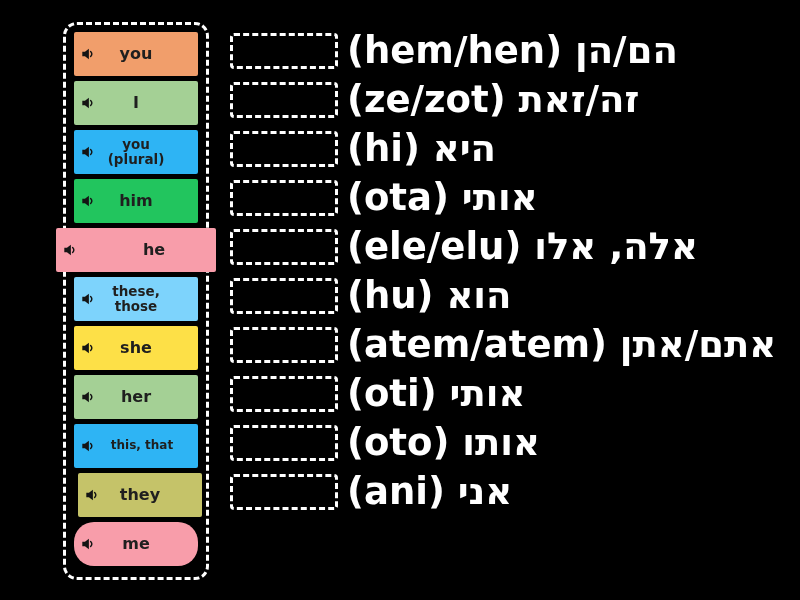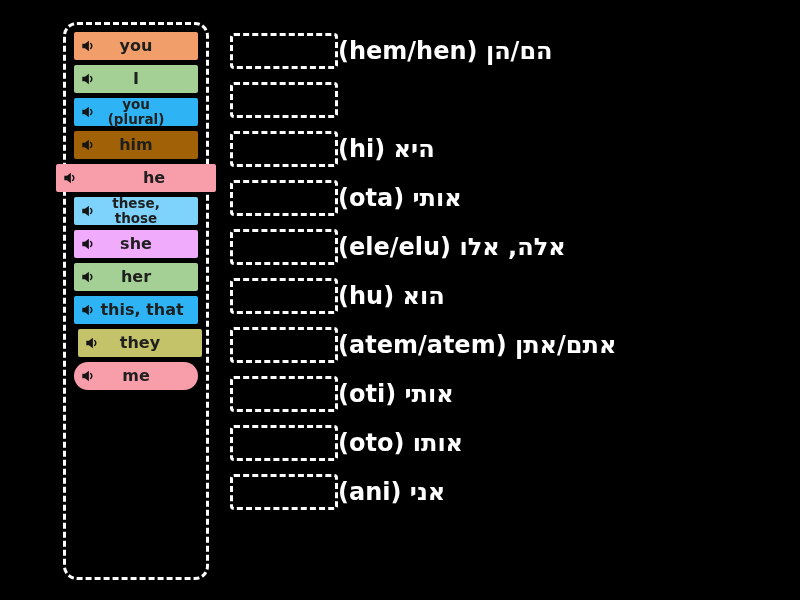--- a/index.html
+++ b/index.html
@@ -19,21 +19,21 @@
     border: 3px dashed #fff;
     border-radius: 14px;
     padding-top: 7px;
     display: flex;
     flex-direction: column;
     align-items: center;
     gap: 5px;
     box-sizing: content-box;
   }
   .tile {
-    width: 124px; height: 28px;
+    width: 124px; height: 44px;
     flex: none;
     border-radius: 2px;
     position: relative;
     display: flex;
     align-items: center;
     cursor: grab;
   }
   .tile .spk {
     position: absolute;
     left: 7px; top: 50%;
@@ -46,21 +46,21 @@
     text-align: center;
     font-size: 16px;
     font-weight: 600;
     color: #1f1f1f;
     line-height: 1.12;
     white-space: pre-line;
     padding: 0 4px;
     box-sizing: border-box;
   }
   .tile.fs-sm .tile-label { font-size: 13.5px; }
-  .tile.fs-md .tile-label { font-size: 16px; padding-left: 16px; }
+  .tile.fs-md .tile-label { font-size: 12px; padding-left: 16px; }
 
   
   .match-list {
     position: absolute;
     left: 230px; top: 33px;
     display: flex;
     flex-direction: column;
   }
   .match-row {
     height: 36px;
@@ -69,22 +69,23 @@
     align-items: center;
   }
   .drop-slot {
     width: 102px; height: 30px;
     flex: none;
     border: 3px dashed #fff;
     border-radius: 4px;
     background: transparent;
   }
   .answer-text {
+    margin-left: 9px;
     color: #fff;
-    font-size: 24px;
+    font-size: 37px;
     font-weight: 700;
     direction: rtl;
     white-space: nowrap;
     line-height: 1.1;
   }
 </style>
 </head>
 <body>
 
 <div class="word-bank">
@@ -113,21 +114,21 @@
     <span class="spk">
         <svg viewBox="0 0 16 16" width="14" height="14">
           <path d="M1.5 5.5h3L9 2v12L4.5 10.5h-3z" fill="#141414"></path>
           <path d="M11 5.2a4 4 0 0 1 0 5.6" stroke="#141414" stroke-width="1.6" fill="none" stroke-linecap="round"></path>
         </svg>
       </span>
     <span class="tile-label">you
 (plural)</span>
   </div>
 
-  <div class="tile" style="background-color: #a16207;">
+  <div class="tile" style="background-color: #22c55e;">
     <span class="spk">
         <svg viewBox="0 0 16 16" width="14" height="14">
           <path d="M1.5 5.5h3L9 2v12L4.5 10.5h-3z" fill="#141414"></path>
           <path d="M11 5.2a4 4 0 0 1 0 5.6" stroke="#141414" stroke-width="1.6" fill="none" stroke-linecap="round"></path>
         </svg>
       </span>
     <span class="tile-label">him</span>
   </div>
 
   <div class="tile" style="background-color: rgb(248, 157, 170); padding-left: 36px;">
@@ -144,21 +145,21 @@
     <span class="spk">
         <svg viewBox="0 0 16 16" width="14" height="14">
           <path d="M1.5 5.5h3L9 2v12L4.5 10.5h-3z" fill="#141414"></path>
           <path d="M11 5.2a4 4 0 0 1 0 5.6" stroke="#141414" stroke-width="1.6" fill="none" stroke-linecap="round"></path>
         </svg>
       </span>
     <span class="tile-label">these,
 those</span>
   </div>
 
-  <div class="tile" style="background-color: #f0abfc;">
+  <div class="tile" style="background-color: #fde047;">
     <span class="spk">
         <svg viewBox="0 0 16 16" width="14" height="14">
           <path d="M1.5 5.5h3L9 2v12L4.5 10.5h-3z" fill="#141414"></path>
           <path d="M11 5.2a4 4 0 0 1 0 5.6" stroke="#141414" stroke-width="1.6" fill="none" stroke-linecap="round"></path>
         </svg>
       </span>
     <span class="tile-label">she</span>
   </div>
 
   <div class="tile" style="background-color: rgb(164, 208, 149);">
@@ -205,20 +206,21 @@
 
 <div class="match-list">
 
   <div class="match-row">
     <div class="drop-slot"></div>
     <div class="answer-text" dir="rtl">הם/הן (hem/hen)</div>
   </div>
 
   <div class="match-row">
     <div class="drop-slot"></div>
+    <div class="answer-text" dir="rtl">זה/זאת (ze/zot)</div>
   </div>
 
   <div class="match-row">
     <div class="drop-slot"></div>
     <div class="answer-text" dir="rtl">היא (hi)</div>
   </div>
 
   <div class="match-row">
     <div class="drop-slot"></div>
     <div class="answer-text" dir="rtl">אותי (ota)</div>

